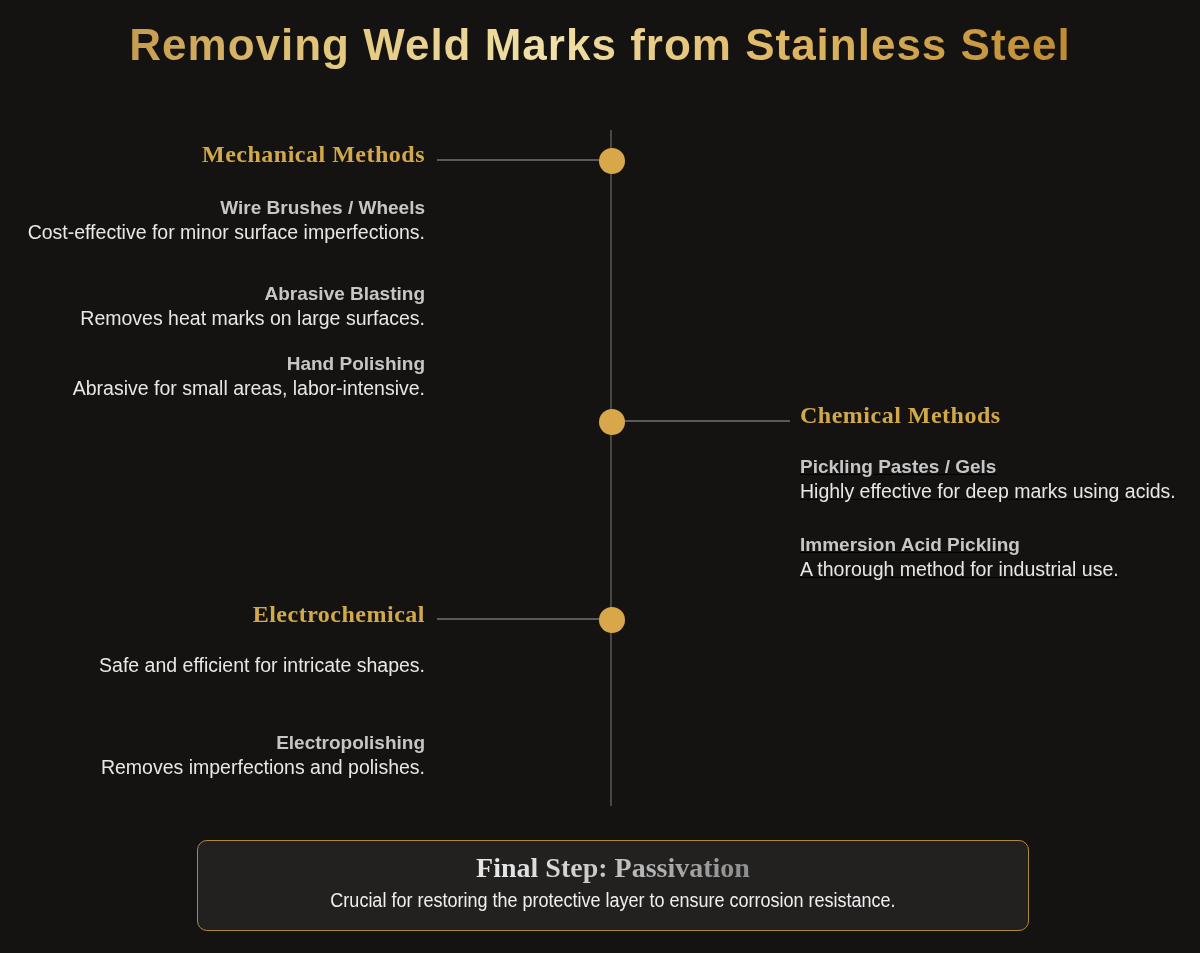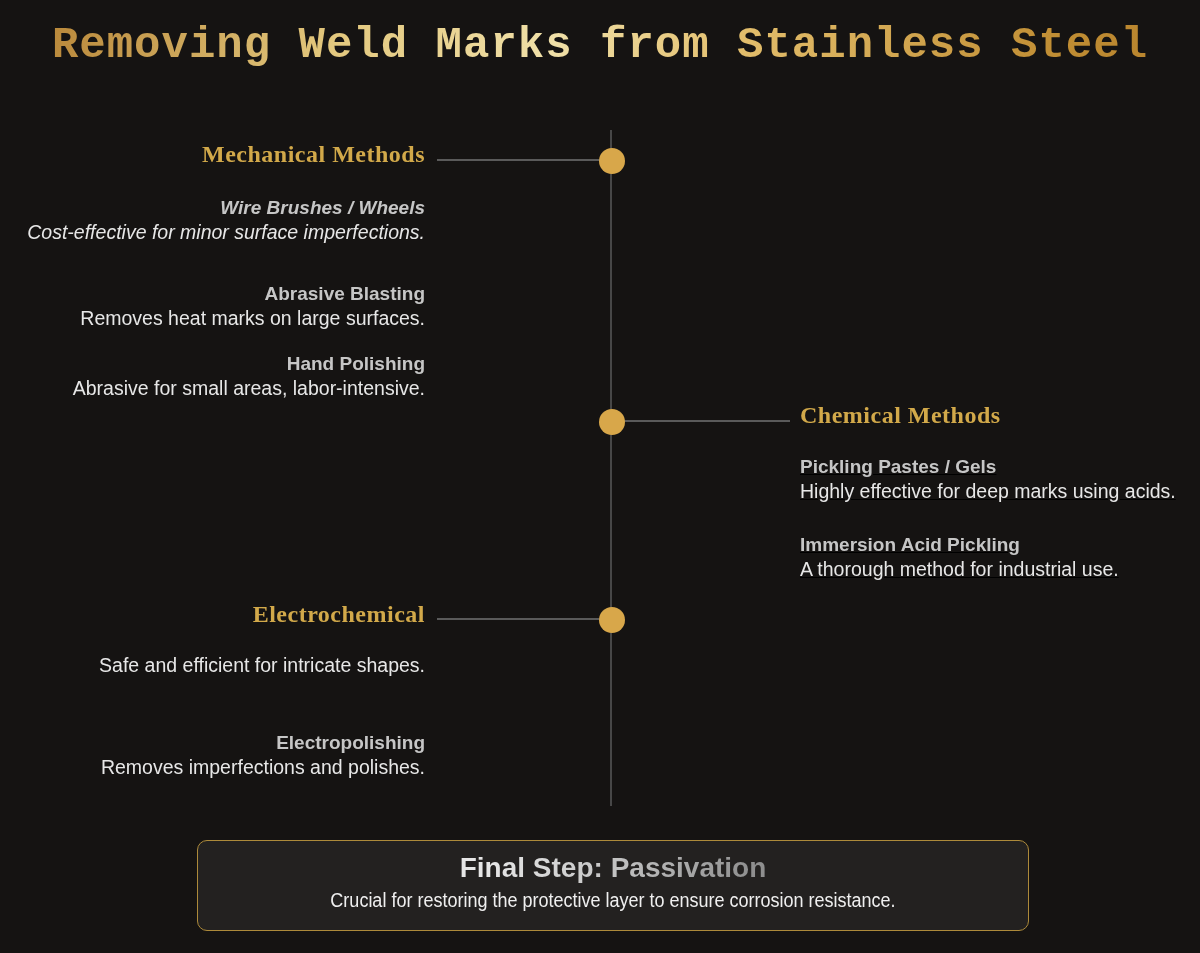--- a/index.html
+++ b/index.html
@@ -25,21 +25,21 @@
     font-family: "Liberation Sans", "DejaVu Sans", sans-serif;
   }
 
   
   .page-title {
     position: absolute;
     top: 20px;
     left: 0;
     width: 1200px;
     text-align: center;
-    font-family: Liberation Mono, monospace;
+    font-family: Liberation Sans, sans-serif;
     font-weight: bold;
     font-size: 44px;
     letter-spacing: 1px;
     background: linear-gradient(103deg, #b9883a 4%, #e3c87e 28%, #f0e0a8 46%, #e2bd6b 62%, #c08d33 88%, #b5812c 100%);
     -webkit-background-clip: text;
     background-clip: text;
     -webkit-text-fill-color: transparent;
     color: #d4aa47;
   }
 
@@ -95,42 +95,42 @@
     font-weight: bold;
     font-size: 19px;
     line-height: 24px;
     color: var(--item-title);
   }
   .item-desc {
     font-size: 19.5px;
     line-height: 25px;
     color: var(--item-desc);
   }
-  .item-mech-0 { top: 196px; font-style: italic; }
+  .item-mech-0 { top: 196px; }
   .item-mech-1 { top: 282px; }
   .item-mech-2 { top: 352px; }
   .item-chem-0 { top: 455px; }
   .item-chem-1 { top: 533px; }
   .item-elec-0 { top: 653px; }
   .item-elec-1 { top: 731px; }
 
   
   .final-box {
     position: absolute;
     left: 197px; top: 840px;
     width: 832px; height: 91px;
     border: 1px solid var(--box-border);
     border-radius: 10px;
     background: var(--box-background);
     text-align: center;
   }
   .final-title {
     margin-top: 11px;
     display: inline-block;
-    font-family: Liberation Sans, sans-serif;
+    font-family: Liberation Serif, serif;
     font-weight: bold;
     font-size: 28px;
     background: linear-gradient(100deg, #e6e6e6 10%, #c9c9c9 45%, #8f8f8f 95%);
     -webkit-background-clip: text;
     background-clip: text;
     -webkit-text-fill-color: transparent;
     color: #bdbdbd;
   }
   .final-desc {
     margin-top: 5px;

